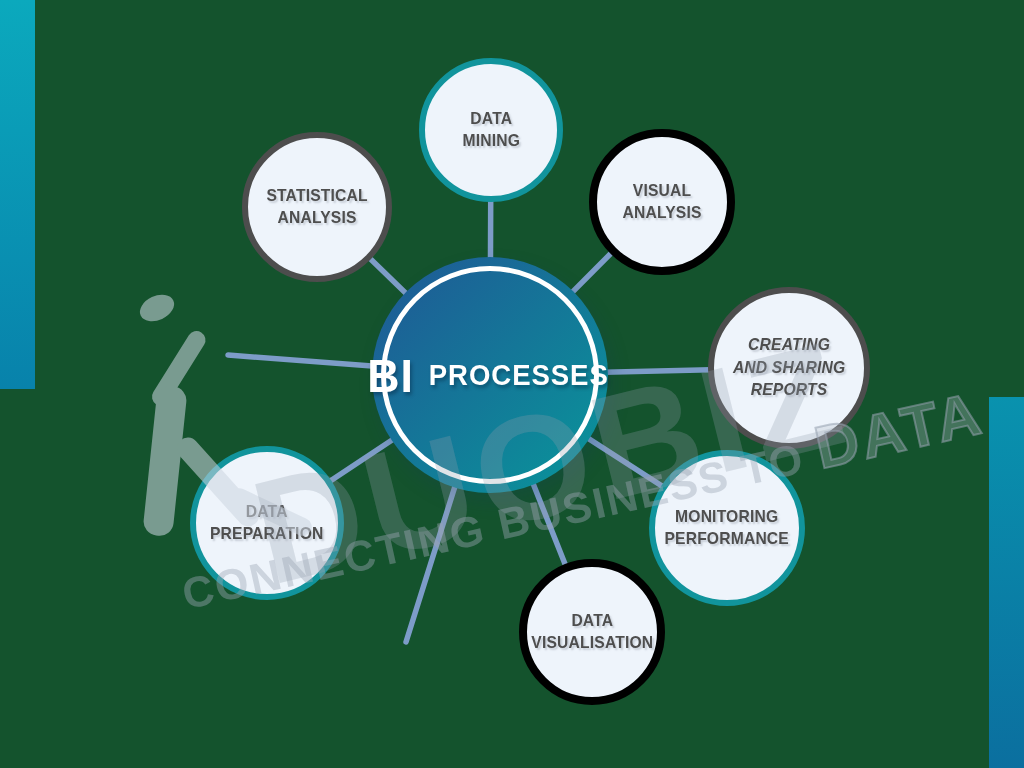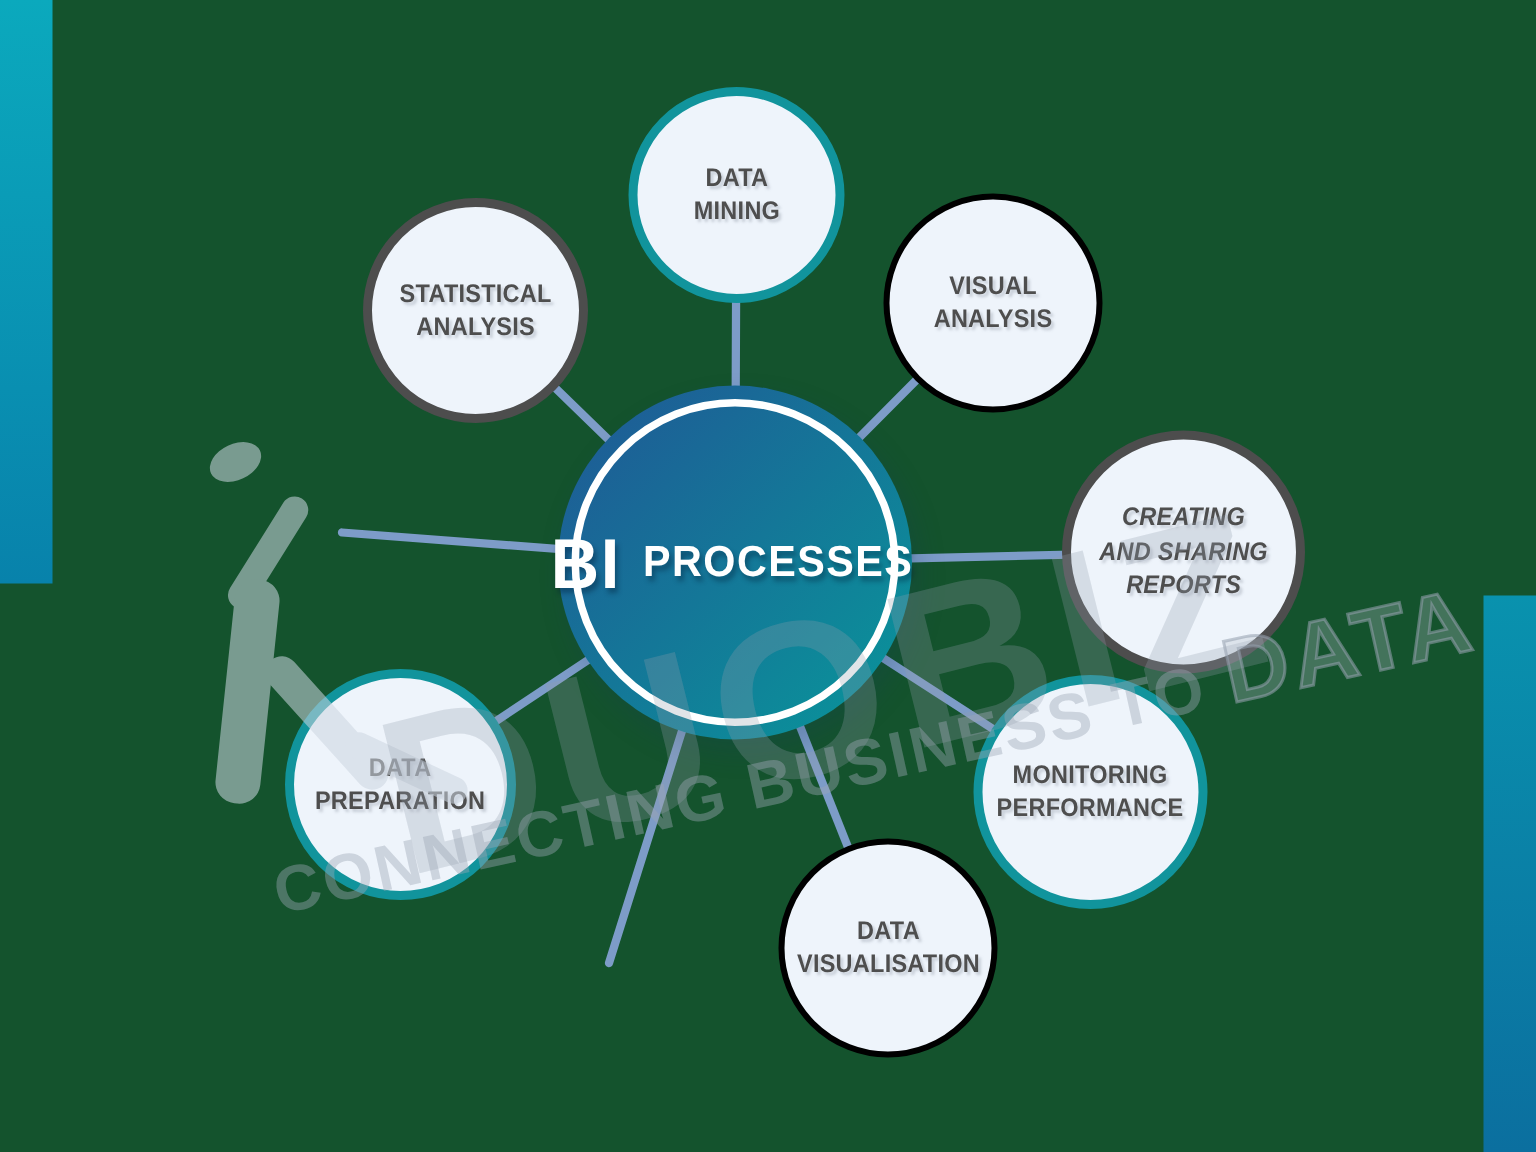--- a/index.html
+++ b/index.html
@@ -22,21 +22,21 @@
     background:#EEF4FB;
     display:flex;align-items:center;justify-content:center;text-align:center;
   }
   .node .lbl{
     display:inline-block;transform:scaleX(.92);
     font-weight:700;font-size:17px;line-height:1.32;letter-spacing:.2px;
     color:#4E4E4E;white-space:pre-line;
     text-shadow:2px 2px 2px rgba(125,135,148,.35);
   }
   .node.teal{border:6px solid #11949C;}
-  .node.navy{border:4px solid #000000;}
+  .node.navy{border:8px solid #000000;}
   .node.gray{border:6px solid #4D4D4D;}
 
   
   .hub{
     position:absolute;left:372px;top:257px;width:236px;height:236px;border-radius:50%;
     background:linear-gradient(135deg,#1E5C96 8%,#0A929A 92%);
     box-shadow:5px 9px 18px rgba(25,60,95,.22);
     display:flex;flex-direction:row;align-items:center;justify-content:center;gap:9px;
   }
   .hub::after{

